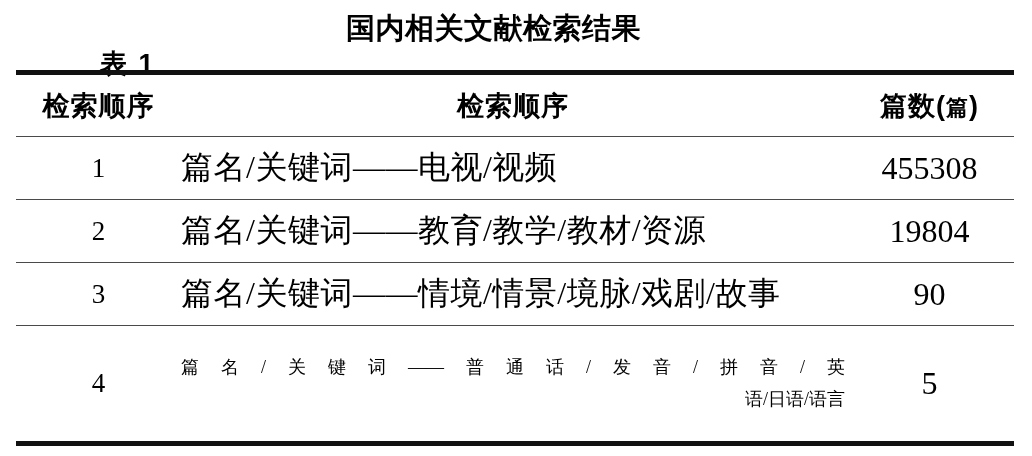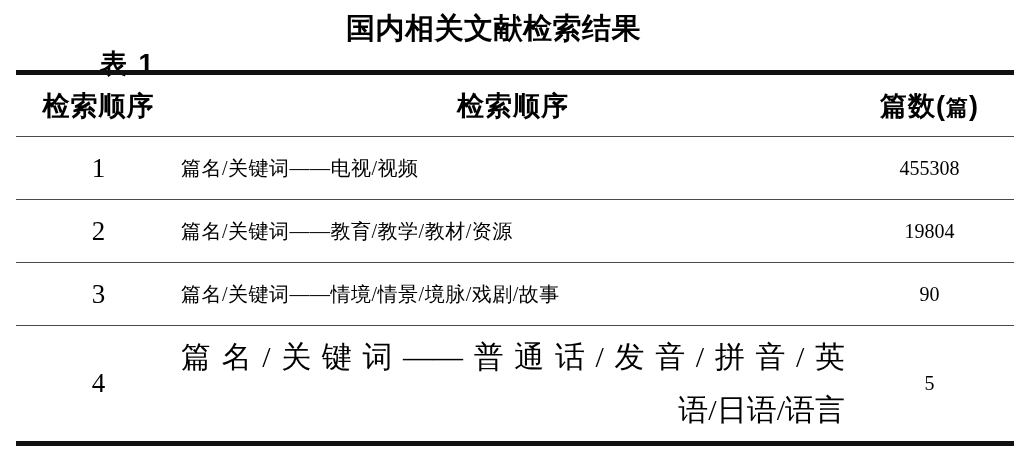--- a/index.html
+++ b/index.html
@@ -112,35 +112,35 @@
 
   
   tbody tr { border-top: 1px solid #4a4a4a; }
 
   td.seq {
     text-align: center;
     font-size: 27px;
     height: 62px;
   }
   td.way {
-    font-size: 20px;
+    font-size: 32px;
     padding-left: 12px;
     padding-right: 10px;
     letter-spacing: 0.5px;
   }
   td.cnt {
     text-align: center;
-    font-size: 20px;
+    font-size: 32px;
   }
 
   
   tr.row-tall td.seq,
   tr.row-tall td.cnt { height: 115px; }
   td.way-wrap {
-    font-size: 30px;
+    font-size: 18px;
     padding-left: 12px;
     padding-right: 10px;
     line-height: 1.75;
   }
   .just-line {
     display: block;
     text-align: justify;
     text-align-last: justify;
     white-space: nowrap;
   }

